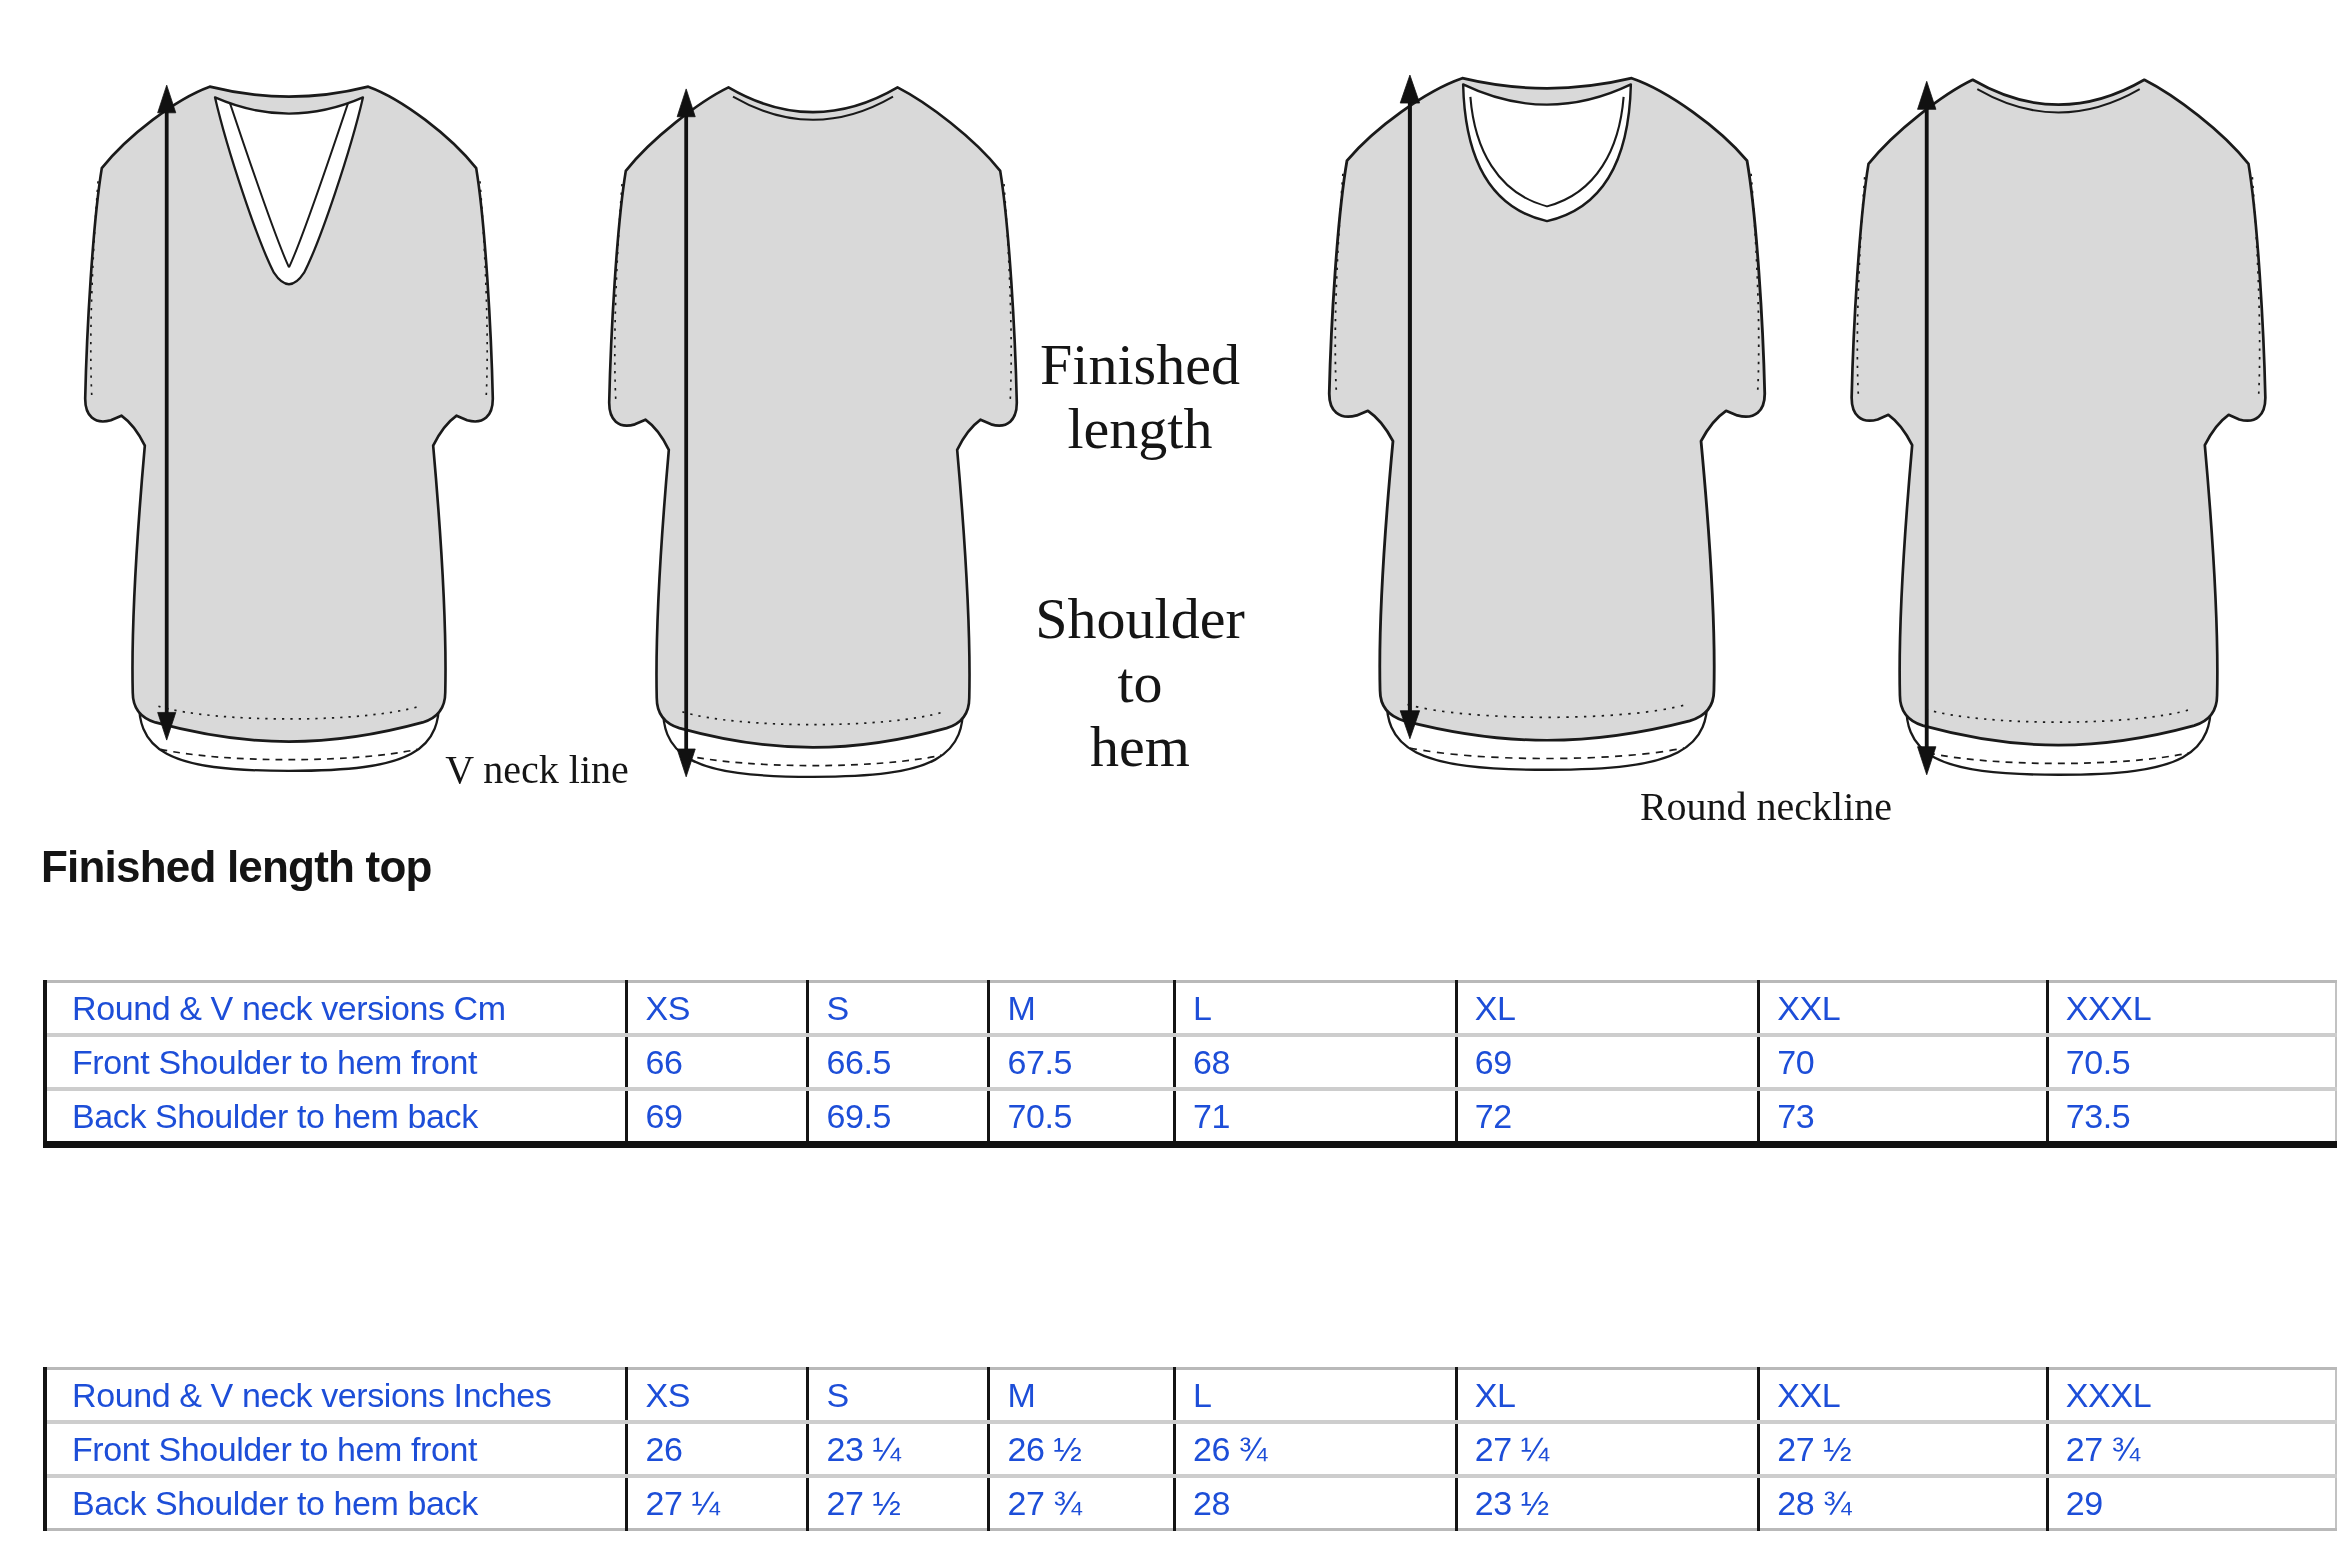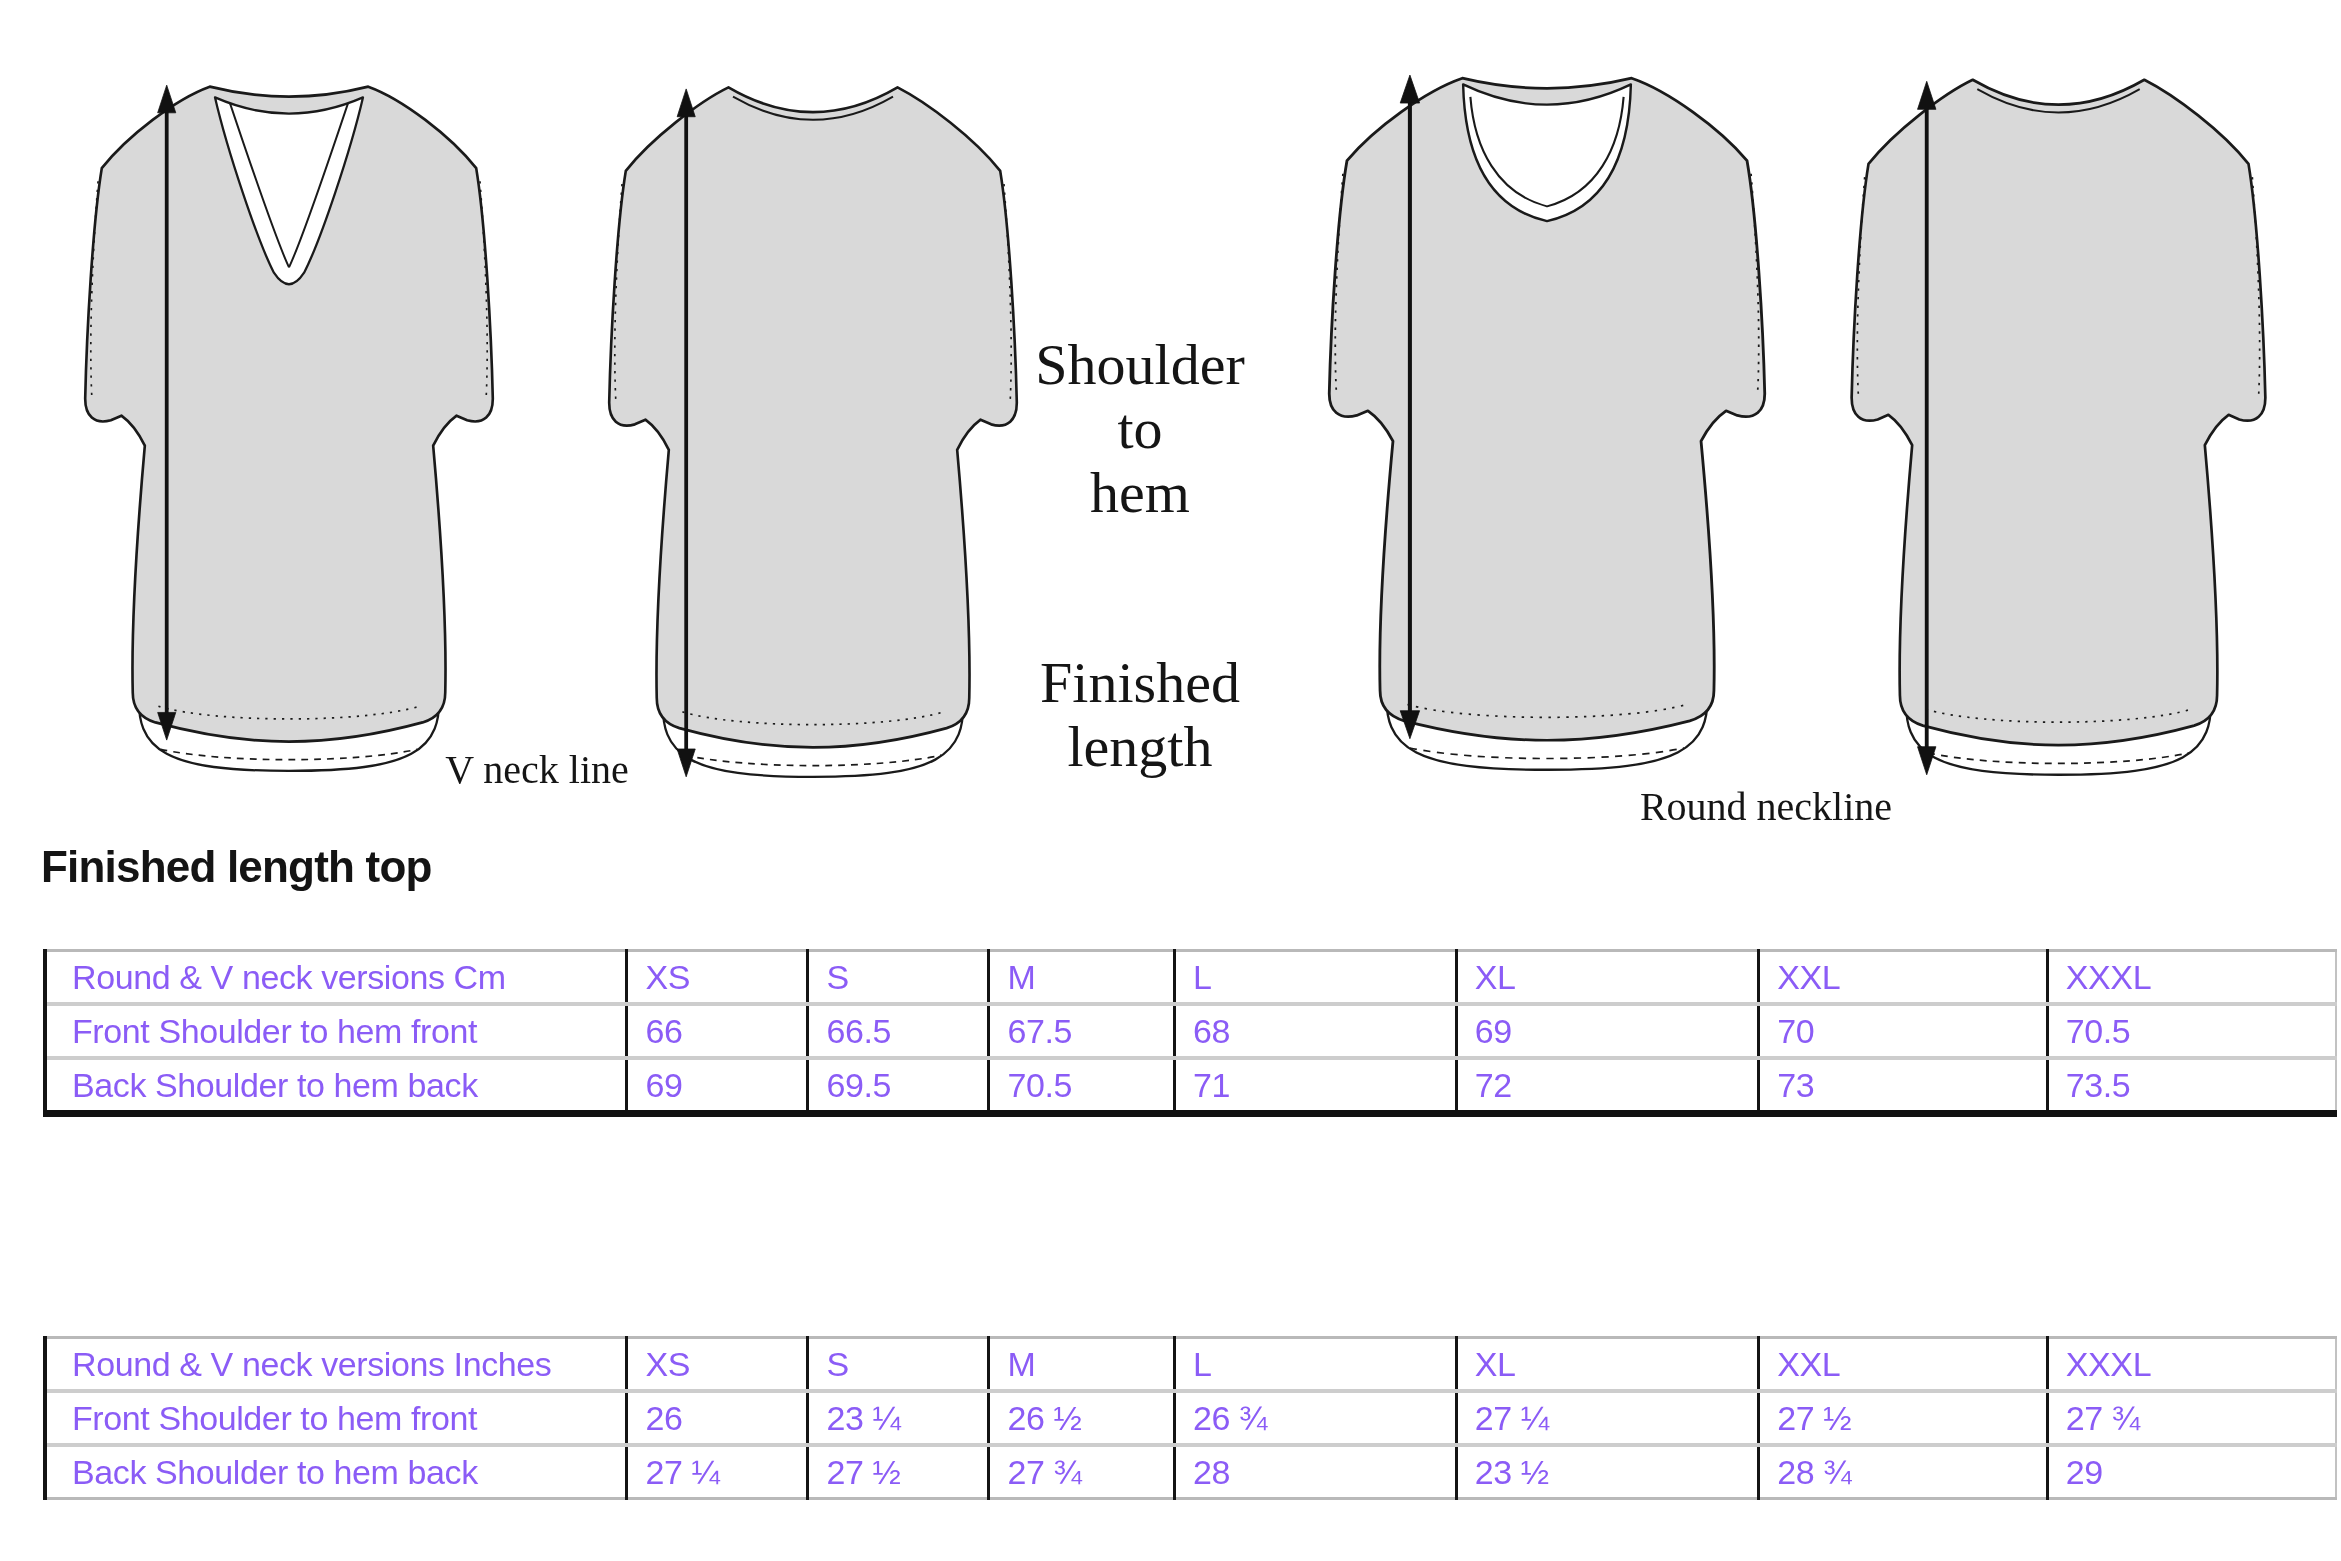--- a/index.html
+++ b/index.html
@@ -22,22 +22,22 @@
   .center-note p{margin:0;}
   .center-note p + p{margin-top:62px;}
 
   .section-title{
     position:absolute;left:41px;top:842px;font-size:44px;font-weight:700;
     letter-spacing:-0.8px;color:#141414;margin:0;
   }
 
   table.size-table{
     position:absolute;left:43px;width:2294px;border-collapse:collapse;table-layout:fixed;
-    font-size:34px;letter-spacing:-0.4px;color:#8b5cf6;
-    border-top:3.1px solid #b9b9b9;border-right:2.3px solid #c2c2c2;
+    font-size:34px;letter-spacing:-0.4px;color:#1d4ed8;
+    border-top:3.1px solid #b9b9b9;border-right:2.3px solid #c2c2c2;margin-top:31px;
   }
   table.size-table td{
     height:50px;vertical-align:middle;padding:0 4.7px 0 17px;
     border-left:3.1px solid #141414;overflow:hidden;white-space:nowrap;
   }
   table.size-table td.lbl{padding-left:25px;}
   table.size-table td:first-child{border-left:4.7px solid #141414;}
   table.size-table tr + tr td{border-top:4.7px solid #cdcdcd;}
   table.cm-table{top:949px;border-bottom:7px solid #111;}
   table.in-table{top:1336px;border-bottom:3.1px solid #b9b9b9;}
@@ -121,25 +121,25 @@
     <use href="#stitchset"></use>
     <g stroke="#111" fill="#111">
       <line x1="138" y1="78" x2="138" y2="936" stroke-width="5"></line>
       <polygon points="138,62 126,98 150,98" stroke-width="1"></polygon>
       <polygon points="138,952 126,916 150,916" stroke-width="1"></polygon>
     </g>
   </svg>
 </figure>
 
 <div class="center-note">
+  <p>Finished
+length</p>
   <p>Shoulder
 to
 hem</p>
-  <p>Finished
-length</p>
 </div>
 
 <div class="serif-label" style="left:264px;top:749px;width:546px;">V neck line</div>
 <div class="serif-label" style="left:1493px;top:786px;width:546px;">Round neckline</div>
 
 <h2 class="section-title">Finished length top</h2>
 
 <table class="size-table cm-table">
   <colgroup>
     <col style="width:25.4%">

